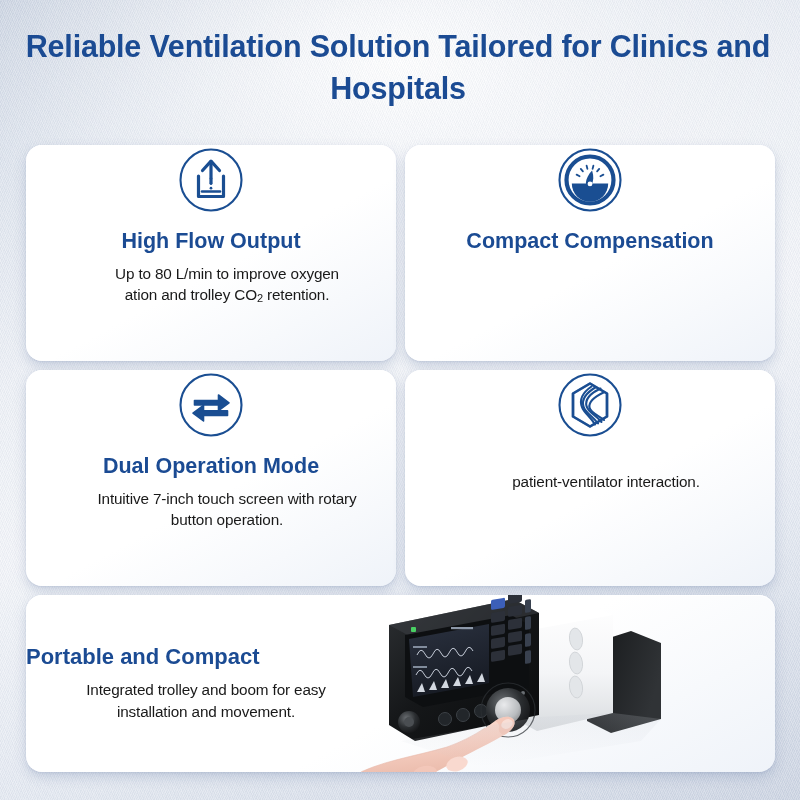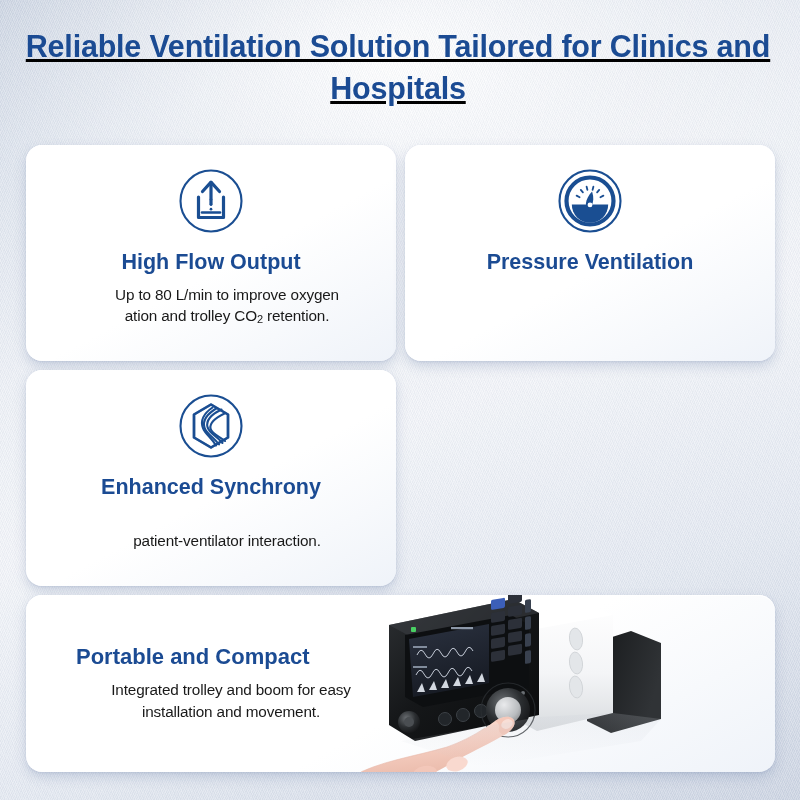--- a/index.html
+++ b/index.html
@@ -17,21 +17,21 @@
     background:
       repeating-linear-gradient(115deg, rgba(255,255,255,.30) 0 1px, rgba(160,172,192,.10) 1px 2px),
       repeating-linear-gradient(65deg, rgba(255,255,255,.14) 0 1px, rgba(150,162,184,.07) 1px 3px);
     opacity:.55;
   }
 
   .page { position:relative; width:800px; height:800px; z-index:2; }
 
   
   .header{
-    position:absolute; left:0; top:26px; width:796px; text-align:center;text-decoration:underline;
+    position:absolute; left:0; top:26px; width:796px; text-align:center;
   }
   .header h1{
     font-size:30.5px; font-weight:bold; line-height:1.37;
     color:#1b4b93; letter-spacing:-0.2px;
     padding:0 22px;
   }
 
   
   .grid{ position:absolute; left:26px; top:145px; width:749px; }
   .row{ display:flex; gap:9px; margin-bottom:9px; }
@@ -41,21 +41,20 @@
     border-radius:16px;
     box-shadow:
       0 5px 12px rgba(96,120,162,.26),
       0 1px 2px rgba(120,140,175,.18),
       inset 0 1px 0 rgba(255,255,255,.95);
     position:relative;
   }
   .feature-card{
     width:370px; height:216px;
     display:flex; flex-direction:column; align-items:center;
-    padding-top:21px;
   }
 
   .icon-wrap{ width:70px; height:70px; display:block; }
   .icon-wrap svg{ display:block; width:70px; height:70px; }
 
   .card-title{
     margin-top:14px;
     font-size:21.5px; font-weight:bold; color:#1b4b93; line-height:1.15;
     text-align:center;
   }
@@ -64,21 +63,21 @@
     font-size:15.3px; color:#191919; line-height:1.42;
     text-align:center; padding:0 24px; letter-spacing:-0.15px;margin-left:32px;
   }
   .card-desc sub{ font-size:11px; vertical-align:baseline; position:relative; top:2px; }
 
   
   .wide-card{
     width:749px; height:177px; overflow:hidden;
     display:flex; align-items:center;
   }
-  .wide-text{ padding-left:50px; width:360px; position:relative; z-index:3; }
+  .wide-text{ width:360px; position:relative; z-index:3; }
   .wide-title{
     font-size:22px; font-weight:bold; color:#1b4b93; line-height:1.15;
   }
   .wide-desc{
     margin-top:10px; font-size:15.3px; color:#191919; line-height:1.45;
     letter-spacing:-0.15px;
     text-align:center;
   }
 
   
@@ -131,42 +130,55 @@
               <path d="M25.8 23.9 L27.9 26.4"></path>
               <path d="M31.6 20.7 L32.4 23.8"></path>
               <path d="M38.4 20.7 L37.6 23.8"></path>
               <path d="M44.2 23.9 L42.1 26.4"></path>
               <path d="M48.4 29.6 L45.4 31.2"></path>
             </g>
             <path d="M37.1 25.6 C39 31.4 38.7 36.3 36.3 40.2 C33.7 42.4 30.6 41 30.9 37.6 C31.2 33.6 33.6 29.3 37.1 25.6 Z" fill="#1a4e92"></path>
             <circle cx="35" cy="38.9" r="2.4" fill="#ffffff"></circle>
           </svg>
         </div>
-        <div class="card-title">Pressure Ventilation</div>
+        <div class="card-title">Compact Compensation</div>
       </div>
     </div>
 
     <div class="row">
 
+      <div class="card feature-card">
+        <div class="icon-wrap">
+          <svg viewBox="0 0 70 70">
+            <circle cx="35" cy="35" r="30.5" fill="none" stroke="#1a4e92" stroke-width="2.1"></circle>
+            <path d="M18.5 30.5 L42.5 30.5 L42.5 25 L53 32.8 L42.5 40.6 L42.5 35 L18.5 35 Z" fill="#1a4e92" stroke="#1a4e92" stroke-width="1.6" stroke-linejoin="round"></path>
+            <path d="M51.5 40.9 L27.5 40.9 L27.5 35.3 L17 43.1 L27.5 50.9 L27.5 45.4 L51.5 45.4 Z" fill="#1a4e92" stroke="#1a4e92" stroke-width="1.6" stroke-linejoin="round"></path>
+          </svg>
+        </div>
+        <div class="card-title">Dual Operation Mode</div>
+        <div class="card-desc">
+          <span>Intuitive 7-inch touch screen with rotary</span><br>
+          <span>button operation.</span>
+        </div>
+      </div>
 
       <div class="card feature-card">
         <div class="icon-wrap">
           <svg viewBox="0 0 70 70">
             <circle cx="35" cy="35" r="30.5" fill="none" stroke="#1a4e92" stroke-width="2.1"></circle>
             <path d="M35 13.5 L52 23.5 L52 46.5 L35 56.5 L18 46.5 L18 23.5 Z" fill="none" stroke="#1a4e92" stroke-width="2.6" stroke-linejoin="round"></path>
             <g fill="none" stroke="#1a4e92" stroke-width="2.1" stroke-linecap="round">
               <path d="M45.5 18.5 C34 24 30 30 31.5 36 C33 42.5 41 45 46.5 52"></path>
               <path d="M41 17 C30 23.5 26.5 30 28.5 36.5 C30.5 43 38 46.5 43 53.5"></path>
               <path d="M36.5 16.5 C27 23 24.5 30.5 27 37 C29.5 43.5 36 47 40 54.5"></path>
               <path d="M48.5 22.5 C38 27.5 33.5 32.5 34.5 37.5 C35.5 42.5 43 45.5 49 50"></path>
             </g>
             <path d="M35 13.5 L52 23.5 L52 46.5 L35 56.5 L18 46.5 L18 23.5 Z" fill="none" stroke="#1a4e92" stroke-width="2.6" stroke-linejoin="round" opacity=".45"></path>
           </svg>
         </div>
-        <div class="card-title">Enhanced Synchrony</div>
         <div class="card-desc">
           <br>
           <span>patient-ventilator interaction.</span>
         </div>
       </div>
     </div>
 
     <div class="row">
       <div class="card wide-card">
 

